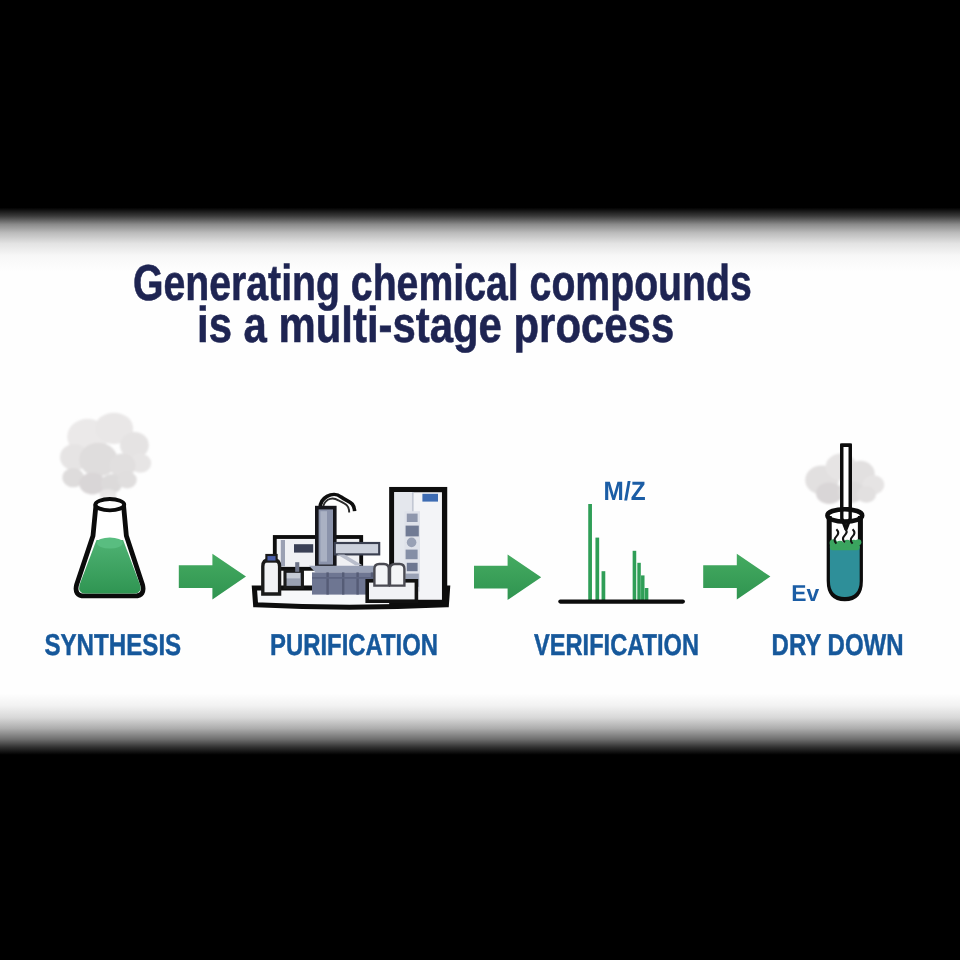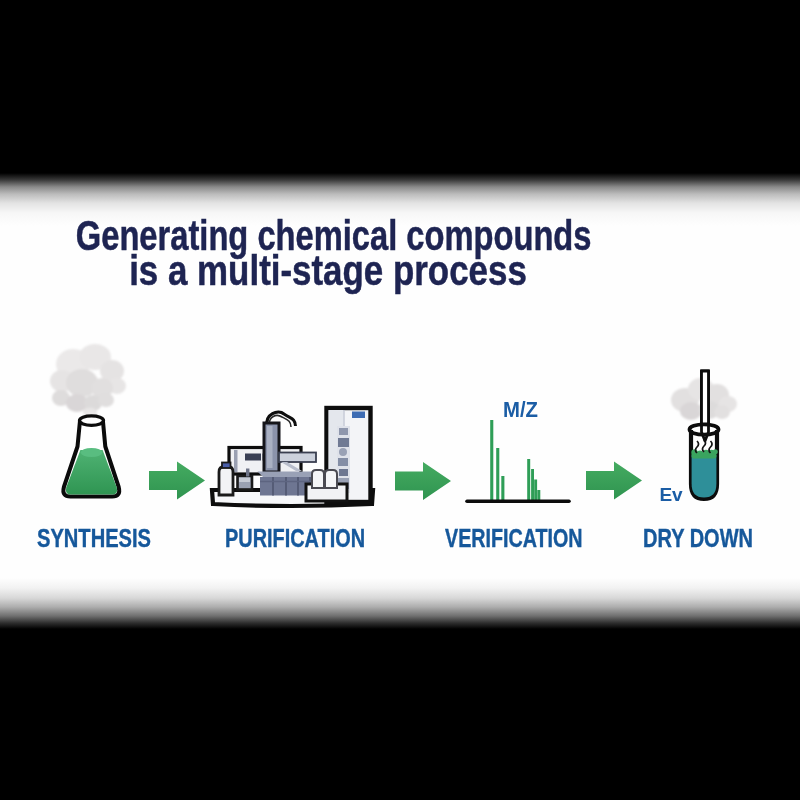--- a/index.html
+++ b/index.html
@@ -6,21 +6,21 @@
   body{width:800px;height:800px;background:#000;overflow:hidden;position:relative;
        font-family:"Liberation Sans", sans-serif;}
   #band{position:absolute;left:0;top:0;width:800px;height:800px;
     background:linear-gradient(to bottom,
       #000 0px,#000 173px,#3a3a3a 180px,#8a8a8a 187px,#bbbbbb 194px,
       #e3e3e3 203px,#f7f7f7 213px,#fefefe 226px,
       #fefefe 578px,#f2f2f2 588px,#d8d8d8 598px,#adadad 607px,
       #6f6f6f 616px,#2e2e2e 623px,#000 629px,#000 800px);}
   .t{position:absolute;color:#1e2452;font-weight:bold;white-space:nowrap;}
   #title{left:0;top:218px;width:656px;text-align:center;
-         font-size:42px;line-height:35px;letter-spacing:0px;-webkit-text-stroke:0.5px #1e2452;}
+         font-size:42px;line-height:35px;letter-spacing:0px;padding-left:35px;-webkit-text-stroke:0.5px #1e2452;}
   #title .l{display:block;transform:scaleX(0.80);transform-origin:50% 50%;}
   .lab{position:absolute;color:#16589b;font-weight:bold;font-size:25px;line-height:25px;-webkit-text-stroke:0.4px #16589b;
        white-space:nowrap;transform-origin:0 50%;}
   svg{position:absolute;left:0;top:0;}
 </style>
 </head>
 <body>
 <div id="band"></div>
 
 <div id="title" class="t">

